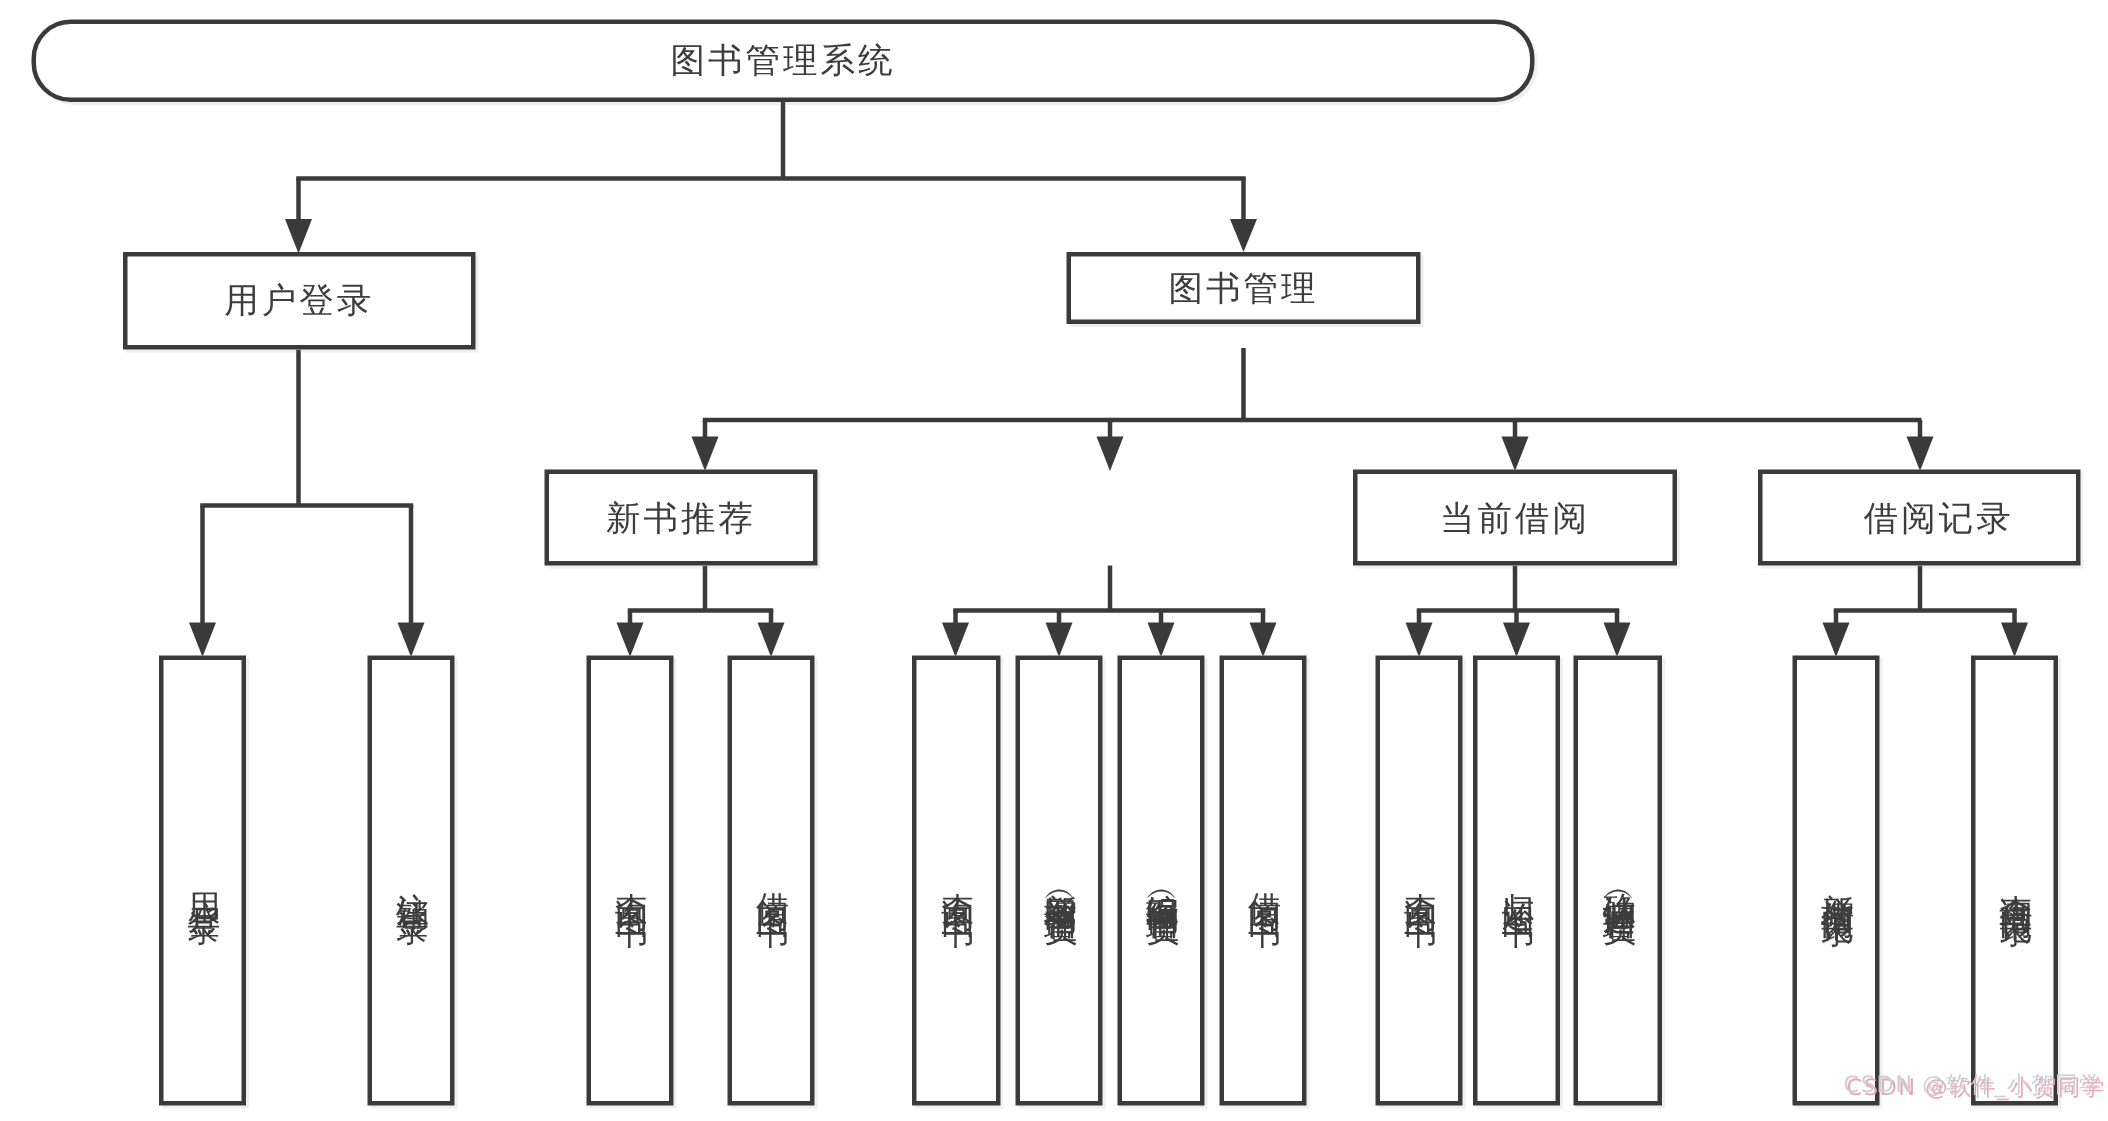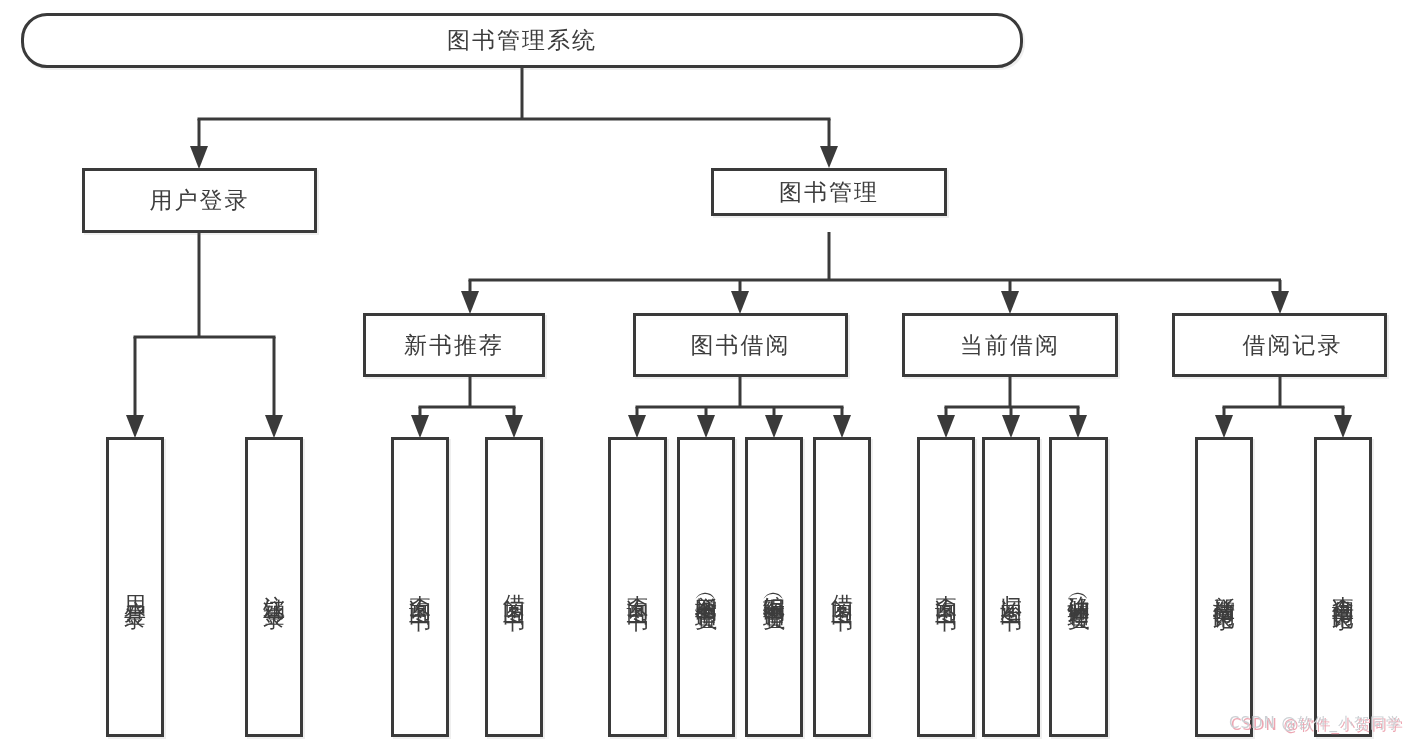--- a/index.html
+++ b/index.html
@@ -117,21 +117,20 @@
       <polygon points="1334,415 1352,415 1343,438"></polygon>
     </g>
   </svg>
 
   <div class="box hbox root-box" style="left:21px;top:13px;width:1002px;height:55px;">图书管理系统</div>
 
   <div class="box hbox" style="left:82px;top:168px;width:235px;height:65px;">用户登录</div>
   <div class="box hbox" style="left:711px;top:168px;width:236px;height:48px;">图书管理</div>
 
   <div class="box hbox" style="left:363px;top:313px;width:182px;height:64px;">新书推荐</div>
-  <div class="box hbox" style="left:633px;top:313px;width:215px;height:64px;">图书借阅</div>
   <div class="box hbox" style="left:902px;top:313px;width:216px;height:64px;text-align:center;">当前借阅</div>
   <div class="box hbox" style="left:1172px;top:313px;width:215px;height:64px;padding-left:26px;">借阅记录</div>
 
   <div class="box vbox" style="left:106px;top:437px;width:58px;height:300px;">用户登录</div>
   <div class="box vbox" style="left:245px;top:437px;width:58px;height:300px;">注销登录</div>
 
   <div class="box vbox" style="left:391px;top:437px;width:58px;height:300px;">查询图书</div>
   <div class="box vbox" style="left:485px;top:437px;width:58px;height:300px;">借阅图书</div>
 
   <div class="box vbox" style="left:608px;top:437px;width:59px;height:300px;">查询图书</div>

